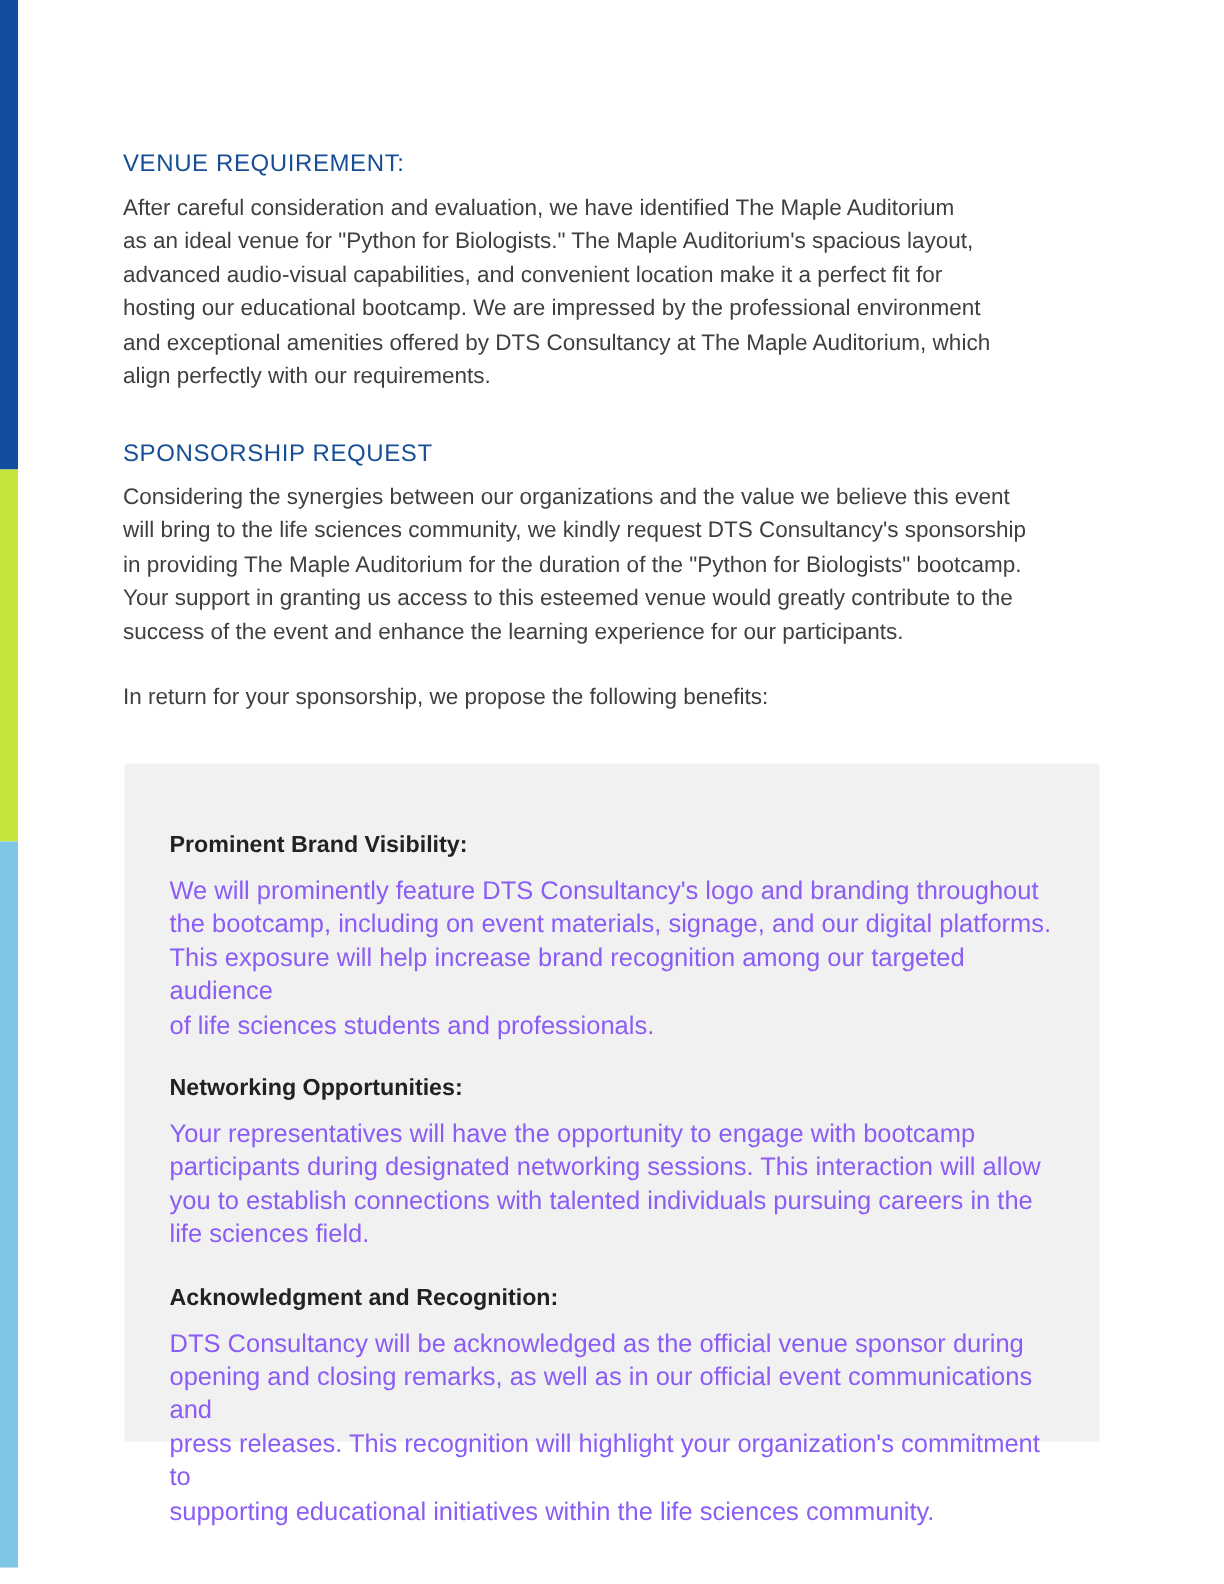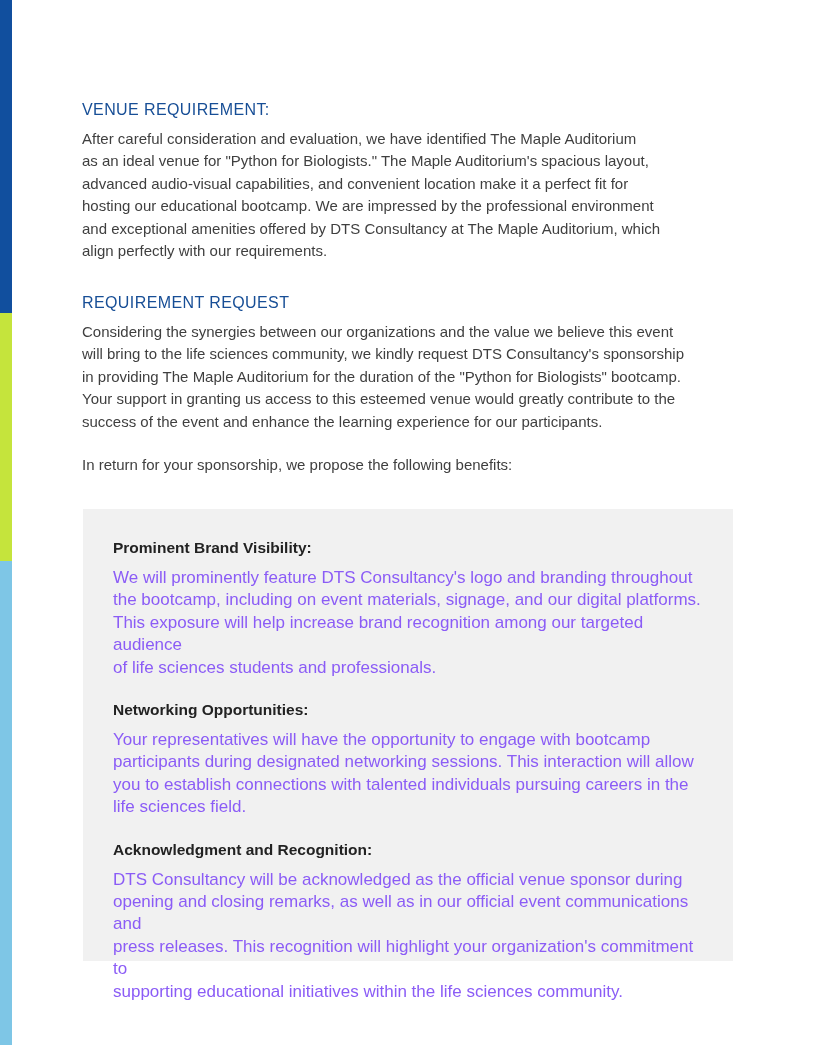--- a/index.html
+++ b/index.html
@@ -55,21 +55,21 @@
     position: absolute;
     left: 83px;
     top: 509px;
     width: 650px;
     height: 452px;
     box-sizing: border-box;
     background: #F1F1F1;
     padding: 29px 30px 0 30px;
   }
   .benefit-title {
-    margin: 0 0 9px 0;
+    margin: 16px 0 9px 0;
     font-size: 15.5px;
     line-height: 20px;
     font-weight: 700;
     color: #222222;
   }
   .benefit-body {
     margin: 0 0 21px 0;
     font-size: 17px;
     line-height: 22.4px;
     color: #8b5cf6;
@@ -87,21 +87,21 @@
 
   <h2 class="section-heading heading-venue">VENUE REQUIREMENT:</h2>
 
   <p class="body-para para-venue">After careful consideration and evaluation, we have identified The Maple Auditorium
 as an ideal venue for "Python for Biologists." The Maple Auditorium's spacious layout,
 advanced audio-visual capabilities, and convenient location make it a perfect fit for
 hosting our educational bootcamp. We are impressed by the professional environment
 and exceptional amenities offered by DTS Consultancy at The Maple Auditorium, which
 align perfectly with our requirements.</p>
 
-  <h2 class="section-heading heading-sponsorship">REQUIREMENT REQUEST</h2>
+  <h2 class="section-heading heading-sponsorship">SPONSORSHIP REQUEST</h2>
 
   <p class="body-para para-sponsorship">Considering the synergies between our organizations and the value we believe this event
 will bring to the life sciences community, we kindly request DTS Consultancy's sponsorship
 in providing The Maple Auditorium for the duration of the "Python for Biologists" bootcamp.
 Your support in granting us access to this esteemed venue would greatly contribute to the
 success of the event and enhance the learning experience for our participants.</p>
 
   <p class="body-para para-intro">In return for your sponsorship, we propose the following benefits:</p>
 
   <div class="benefits-box" style="background-color: rgb(241, 241, 241);">

